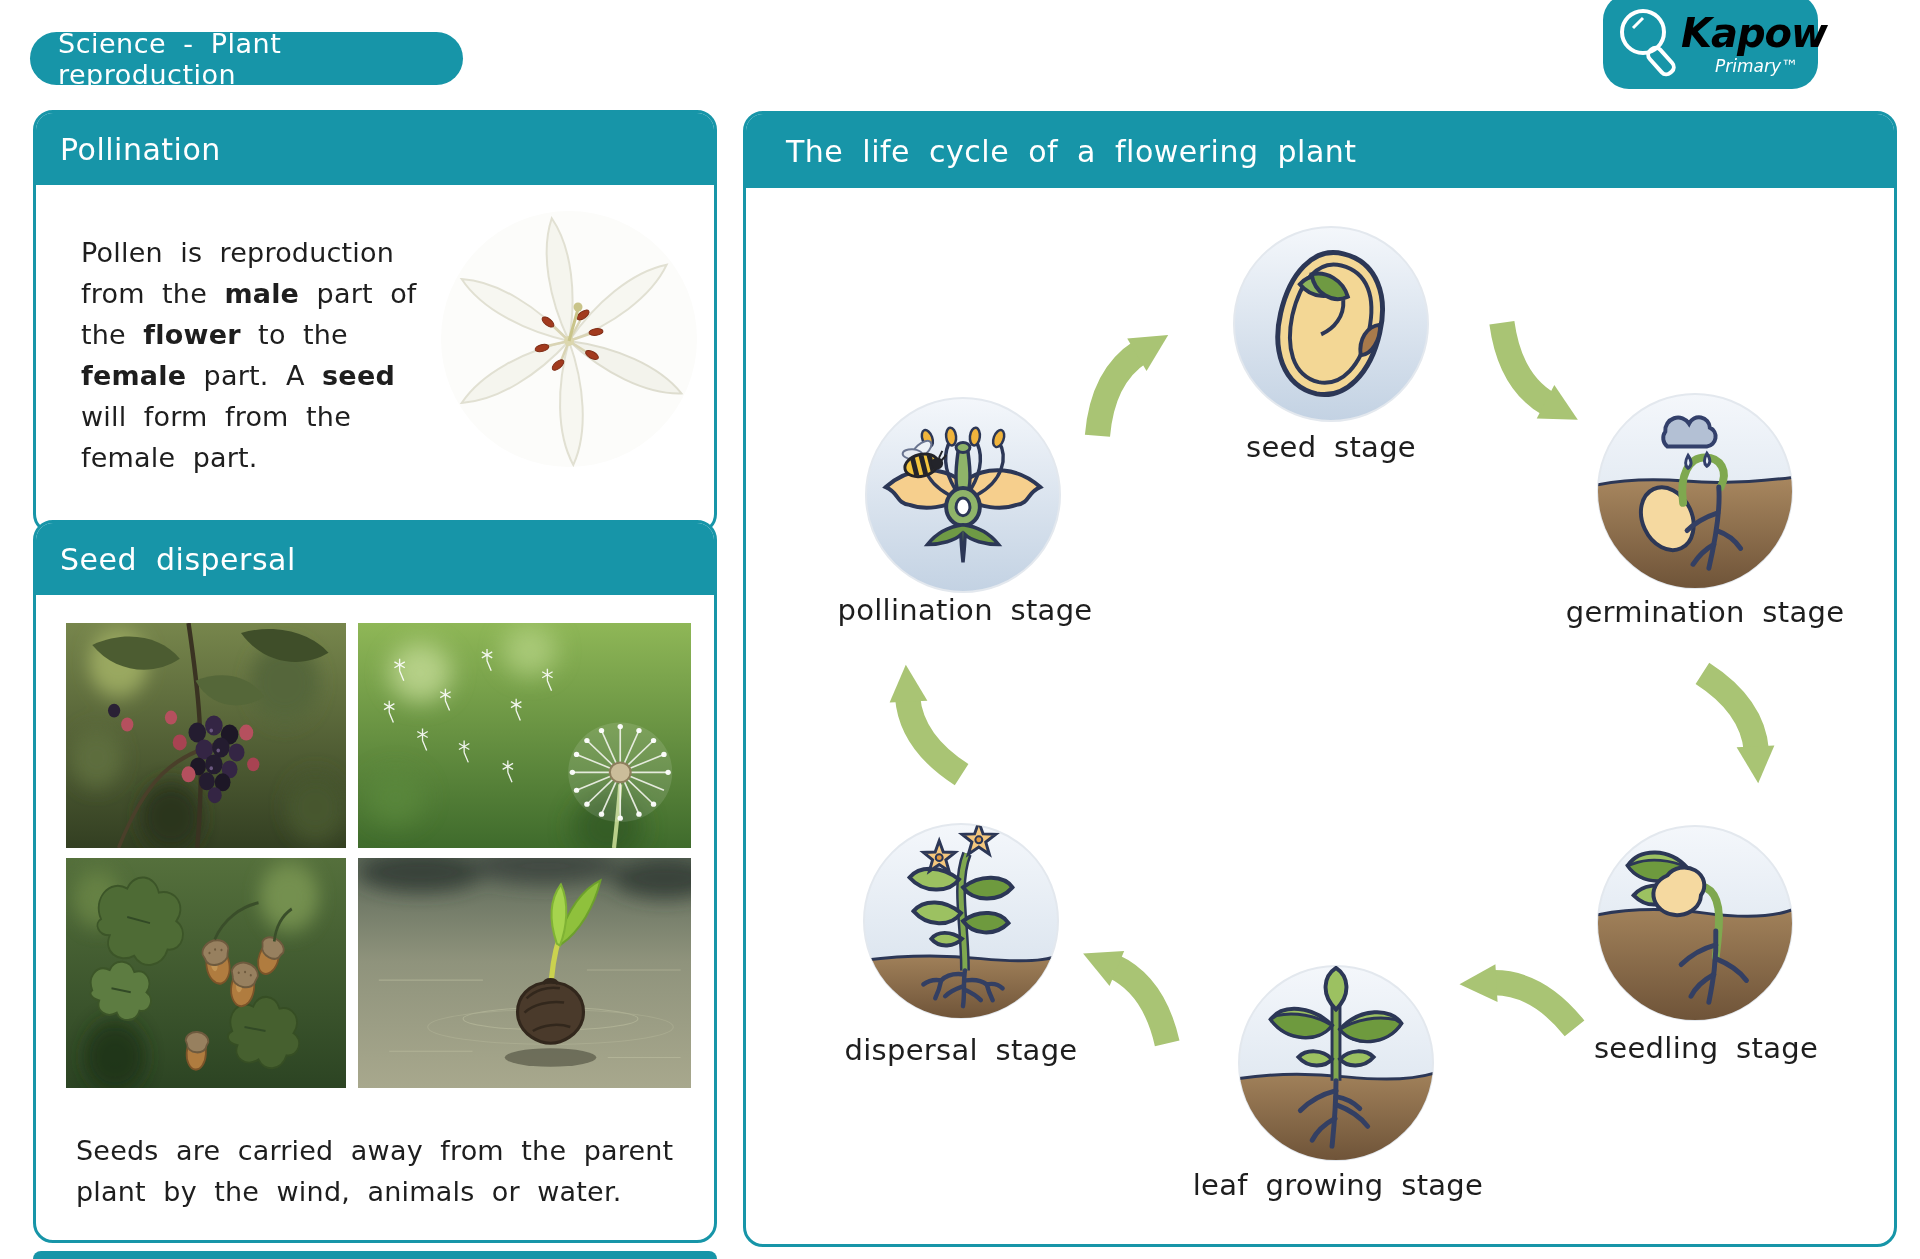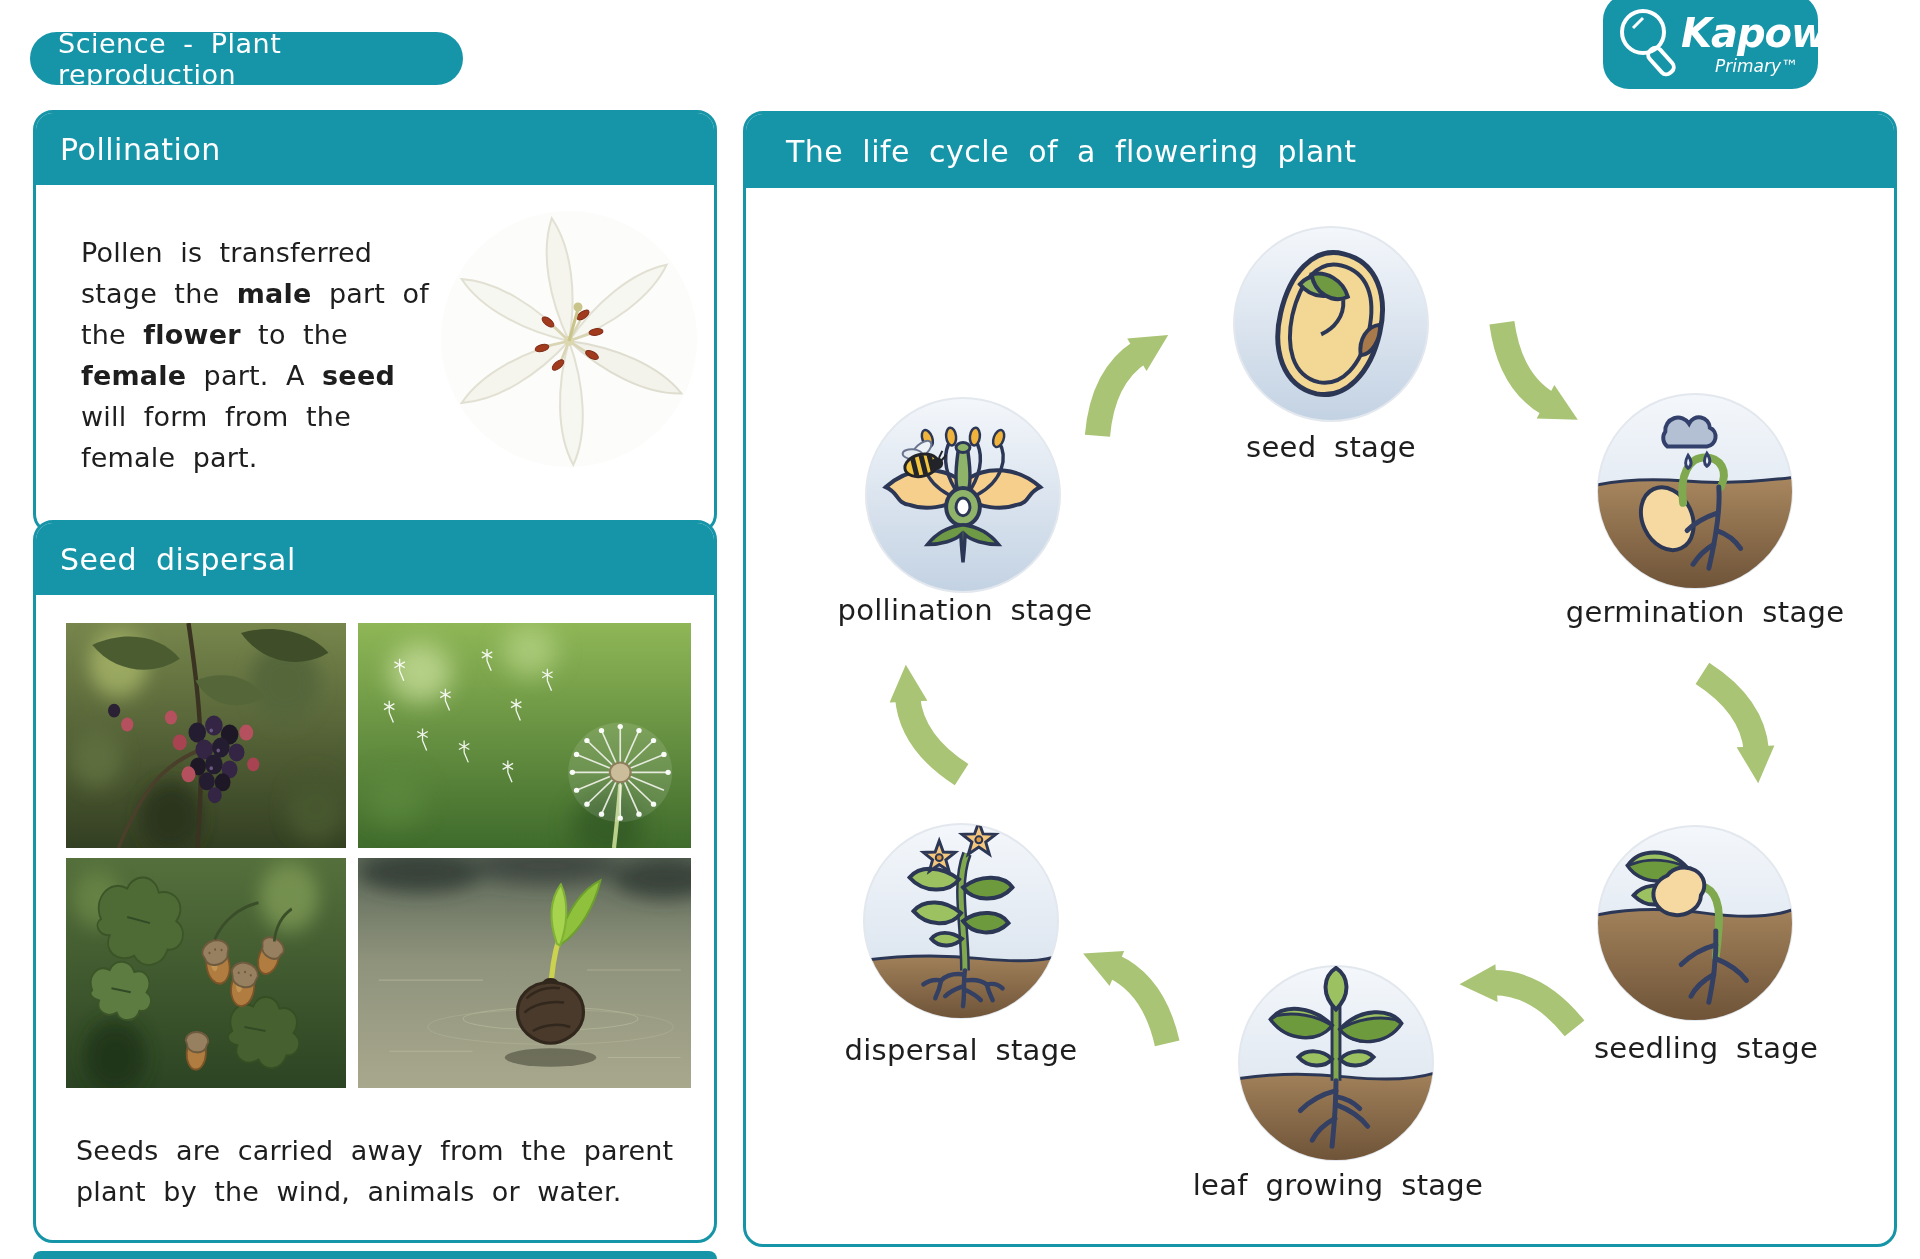--- a/index.html
+++ b/index.html
@@ -12,21 +12,21 @@
   .page{position:relative;width:1920px;height:1259px;background:#ffffff;overflow:hidden;
         font-family:"DejaVu Sans",sans-serif;color:var(--ink);}
   
   .badge{position:absolute;left:30px;top:32px;width:433px;height:53px;background:var(--teal);
          border-radius:27px;color:#fff;font-size:27px;display:flex;align-items:center;
          padding-left:28px;box-sizing:border-box;word-spacing:.3em;letter-spacing:.5px;}
   
   .logo{position:absolute;left:1603px;top:-6px;width:215px;height:95px;background:var(--teal);
         border-radius:26px;}
   .logo .mag{position:absolute;left:10px;top:10px;}
-  .logo .brand{position:absolute;left:78px;top:16px;color:#ffffff;font-size:40px;font-weight:bold;
+  .logo .brand{position:absolute;left:78px;top:16px;color:#000000;font-size:40px;font-weight:bold;
                font-style:italic;letter-spacing:-1px;}
   .logo .sub{position:absolute;left:112px;top:62px;color:#fff;font-size:17px;font-style:italic;}
   
   .card{position:absolute;background:#fff;border:3px solid var(--teal);border-radius:20px;
         box-sizing:border-box;overflow:hidden;}
   .card-header{height:72px;background:var(--teal);display:flex;align-items:center;
                color:#fff;font-size:30px;padding-left:24px;word-spacing:.3em;letter-spacing:.5px;}
   .card-pollination{left:33px;top:110px;width:684px;height:424px;}
   .card-dispersal{left:33px;top:520px;width:684px;height:723px;}
   .card-lifecycle{left:743px;top:111px;width:1154px;height:1136px;}
@@ -75,21 +75,21 @@
       <rect x="41" y="42" width="14" height="30" rx="6" transform="rotate(-42 48 57)" fill="none" stroke="#fff" stroke-width="4"></rect>
     </svg>
     <div class="brand">Kapow</div>
     <div class="sub">Primary™</div>
   </div>
 
   <div class="card card-pollination">
     <div class="card-header">
       <span>Pollination</span>
     </div>
-    <p class="poll-text"><span>Pollen is transferred stage the </span><span class="b">male</span><span> part of the </span><span class="b">flower</span><span> to the </span><span class="b">female</span><span> part. A </span><span class="b">seed</span><span> will form from the female part.</span></p>
+    <p class="poll-text"><span>Pollen is reproduction from the </span><span class="b">male</span><span> part of the </span><span class="b">flower</span><span> to the </span><span class="b">female</span><span> part. A </span><span class="b">seed</span><span> will form from the female part.</span></p>
     <svg class="lily" viewBox="0 0 282 282">
       <circle cx="141" cy="148" r="128" fill="#fcfcfa"></circle>
       <g>
         <g transform="rotate(-8 141 150)">
             <path d="M141,150 C127,106 125,58 141,26 C157,58 155,106 141,150 Z" fill="#f5f5ee" stroke="#e1e0d2" stroke-width="2"></path>
           </g>
         <g transform="rotate(52 141 150)">
             <path d="M141,150 C127,106 125,58 141,26 C157,58 155,106 141,150 Z" fill="#f7f7f1" stroke="#e1e0d2" stroke-width="2"></path>
           </g>
         <g transform="rotate(115 141 150)">

